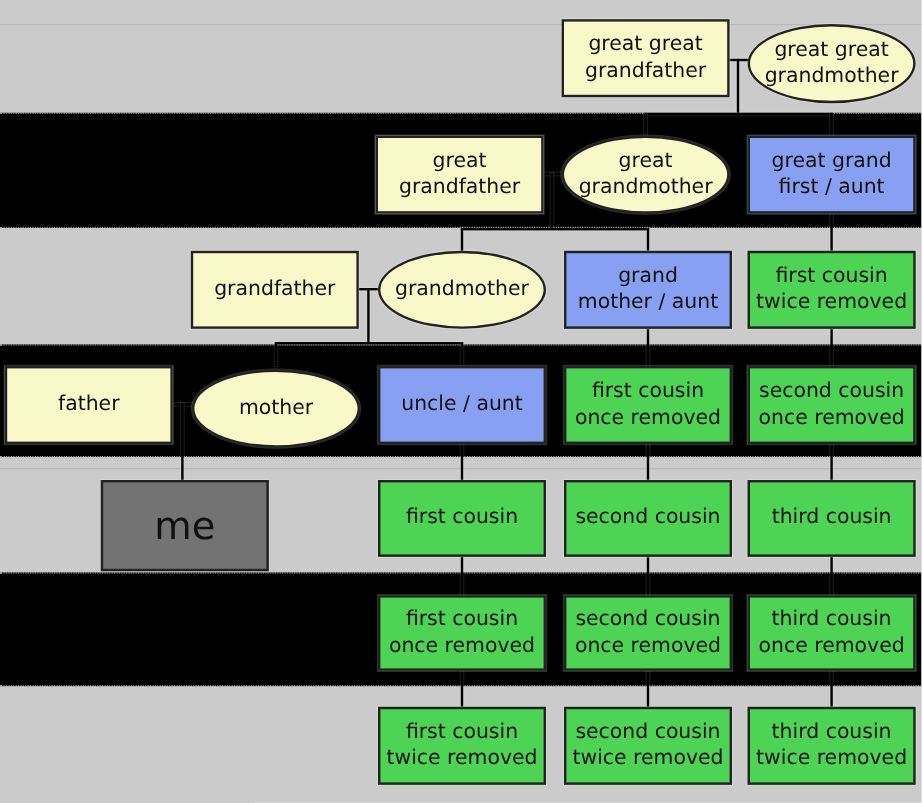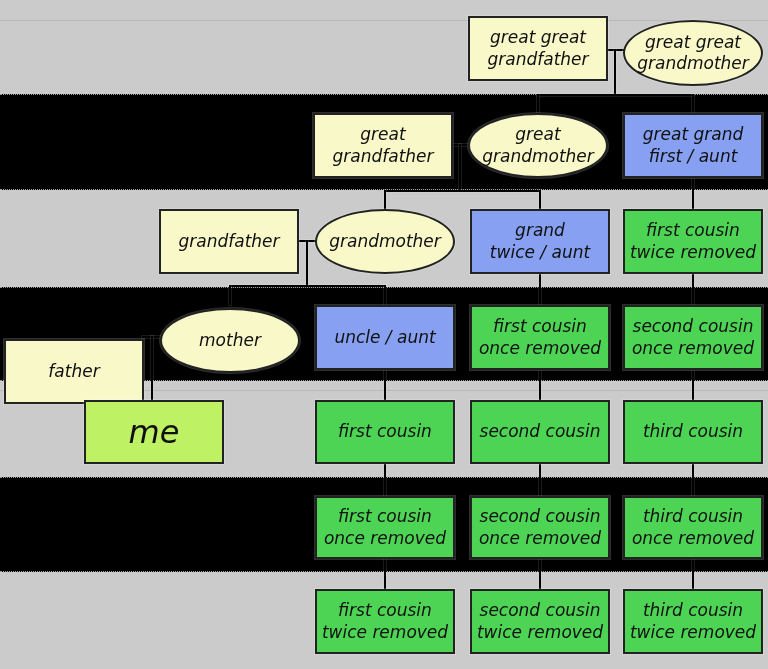--- a/index.html
+++ b/index.html
@@ -11,21 +11,20 @@
   .band{position:absolute;left:0;width:768px;box-sizing:border-box;z-index:0;}
   .band.dark{border-top:1px dotted #9a9a9a;border-bottom:1px dotted #9a9a9a;}
   .grid-line{position:absolute;left:0;width:768px;height:1px;z-index:1;}
   .line{position:absolute;background:#000;z-index:2;box-shadow:0 0 0 1px rgba(255,255,255,0.10);}
   .node{
     position:absolute;display:flex;align-items:center;justify-content:center;
     text-align:center;box-sizing:border-box;z-index:3;
     font-size:17px;line-height:1.25;color:#101010;
     border:2px solid #222222;white-space:pre-line;
     box-shadow:0 0 0 1px rgba(255,255,255,0.18);
-    font-style:italic;
   }
   .node.ellipse{border-radius:50%;}
   .node.big{font-size:32px;}
 </style>
 </head>
 <body>
 
 <div id="canvas">
   <div>
       <div class="band" style="top: 0px; height: 94px; background: rgb(203, 203, 203);"></div>
@@ -78,31 +77,31 @@
 grandmother</div>
       <div class="node" style="left: 313px; top: 113px; width: 140px; height: 65px; background: rgb(248, 248, 200); border-color: rgb(34, 34, 34);">great
 grandfather</div>
       <div class="node ellipse" style="left: 468px; top: 113px; width: 140px; height: 65px; background: rgb(248, 248, 200); border-color: rgb(34, 34, 34);">great
 grandmother</div>
       <div class="node" style="left: 623px; top: 113px; width: 140px; height: 65px; background: rgb(135, 160, 242); border-color: rgb(34, 34, 34);">great grand
 first / aunt</div>
       <div class="node" style="left: 159px; top: 209px; width: 140px; height: 65px; background: rgb(248, 248, 200); border-color: rgb(34, 34, 34);">grandfather</div>
       <div class="node ellipse" style="left: 315px; top: 209px; width: 140px; height: 65px; background: rgb(248, 248, 200); border-color: rgb(34, 34, 34);">grandmother</div>
       <div class="node" style="left: 470px; top: 209px; width: 140px; height: 65px; background: rgb(135, 160, 242); border-color: rgb(34, 34, 34);">grand
-twice / aunt</div>
+mother / aunt</div>
       <div class="node" style="left: 623px; top: 209px; width: 140px; height: 65px; background: rgb(78, 212, 85); border-color: rgb(34, 34, 34);">first cousin
 twice removed</div>
-      <div class="node" style="left: 4px; top: 305px; width: 140px; height: 65px; background: rgb(248, 248, 200); border-color: rgb(34, 34, 34); margin-top: 34px;">father</div>
+      <div class="node" style="left: 4px; top: 305px; width: 140px; height: 65px; background: rgb(248, 248, 200); border-color: rgb(34, 34, 34);">father</div>
       <div class="node ellipse" style="left: 160px; top: 308px; width: 140px; height: 65px; background: rgb(248, 248, 200); border-color: rgb(34, 34, 34);">mother</div>
       <div class="node" style="left: 315px; top: 305px; width: 140px; height: 65px; background: rgb(135, 160, 242); border-color: rgb(34, 34, 34);">uncle / aunt</div>
       <div class="node" style="left: 470px; top: 305px; width: 140px; height: 65px; background: rgb(78, 212, 85); border-color: rgb(34, 34, 34);">first cousin
 once removed</div>
       <div class="node" style="left: 623px; top: 305px; width: 140px; height: 65px; background: rgb(78, 212, 85); border-color: rgb(34, 34, 34);">second cousin
 once removed</div>
-      <div class="node big" style="left: 84px; top: 400px; width: 140px; height: 64px; background: #bef264; border-color: rgb(34, 34, 34);">me</div>
+      <div class="node big" style="left: 84px; top: 400px; width: 140px; height: 76px; background: #737373; border-color: rgb(34, 34, 34);">me</div>
       <div class="node" style="left: 315px; top: 400px; width: 140px; height: 64px; background: rgb(78, 212, 85); border-color: rgb(34, 34, 34);">first cousin</div>
       <div class="node" style="left: 470px; top: 400px; width: 140px; height: 64px; background: rgb(78, 212, 85); border-color: rgb(34, 34, 34);">second cousin</div>
       <div class="node" style="left: 623px; top: 400px; width: 140px; height: 64px; background: rgb(78, 212, 85); border-color: rgb(34, 34, 34);">third cousin</div>
       <div class="node" style="left: 315px; top: 496px; width: 140px; height: 63px; background: rgb(78, 212, 85); border-color: rgb(34, 34, 34);">first cousin
 once removed</div>
       <div class="node" style="left: 470px; top: 496px; width: 140px; height: 63px; background: rgb(78, 212, 85); border-color: rgb(34, 34, 34);">second cousin
 once removed</div>
       <div class="node" style="left: 623px; top: 496px; width: 140px; height: 63px; background: rgb(78, 212, 85); border-color: rgb(34, 34, 34);">third cousin
 once removed</div>
       <div class="node" style="left: 315px; top: 589px; width: 140px; height: 65px; background: rgb(78, 212, 85); border-color: rgb(34, 34, 34);">first cousin

